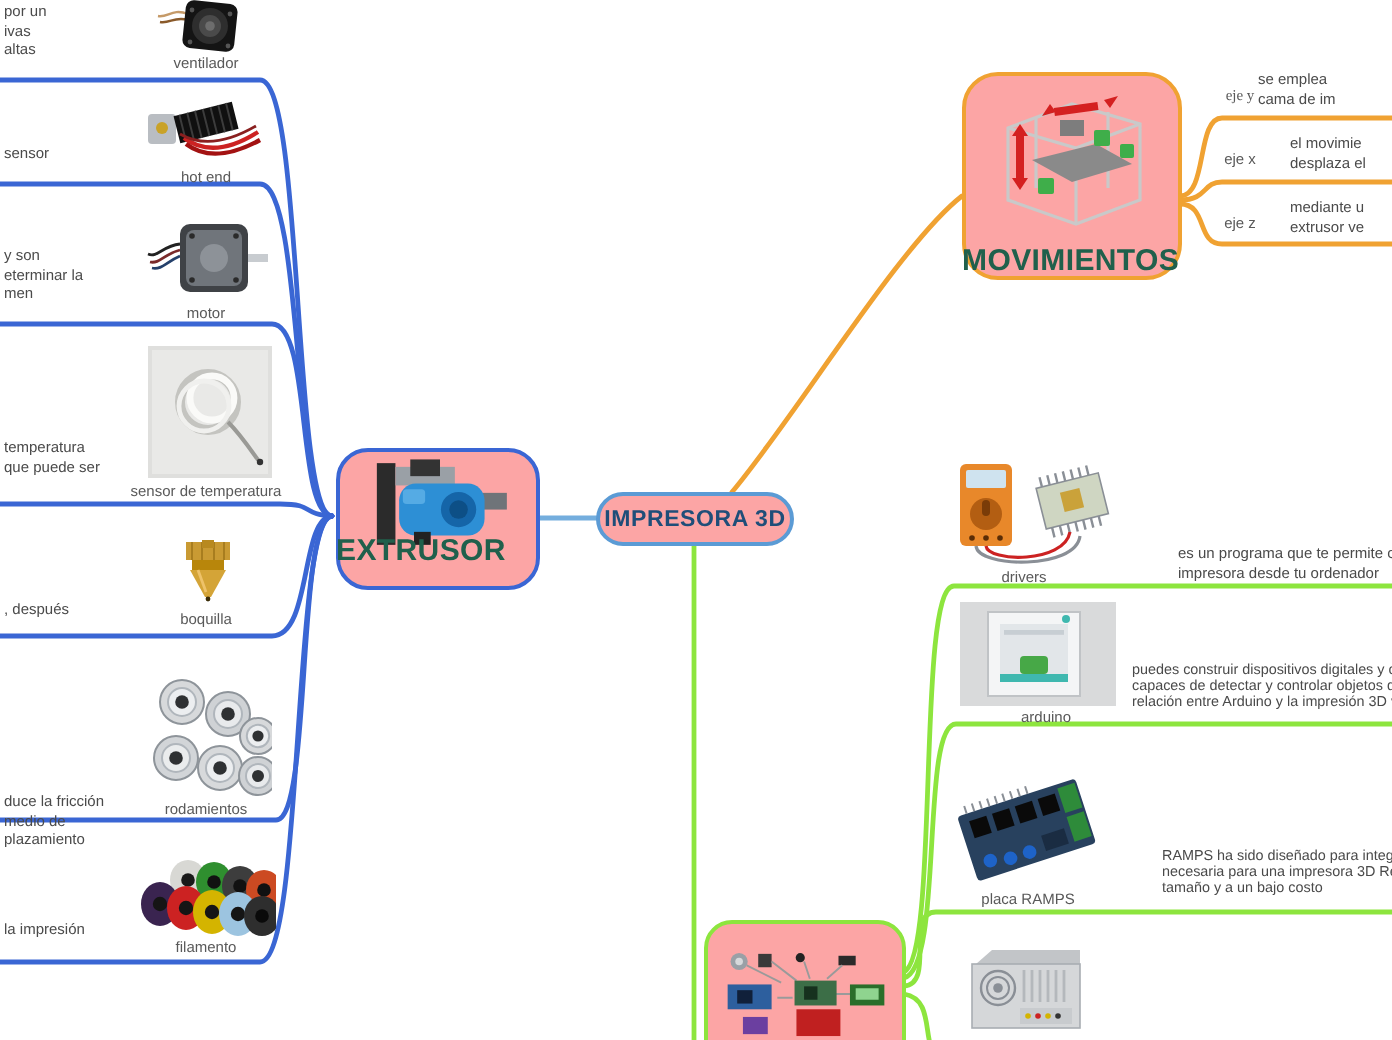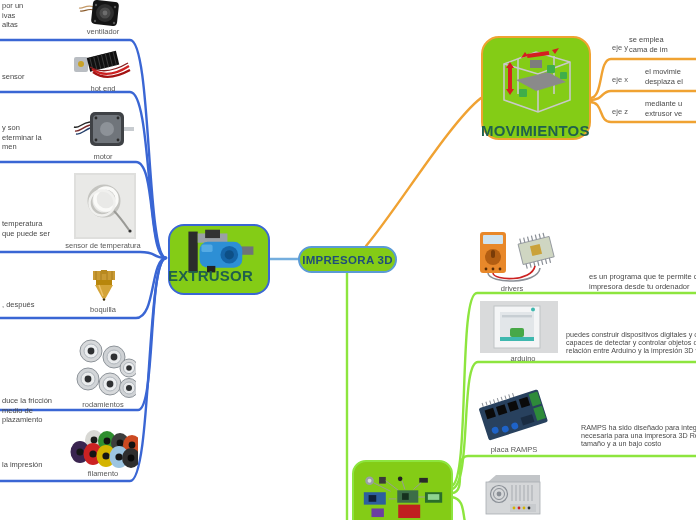--- a/index.html
+++ b/index.html
@@ -6,21 +6,21 @@
   body{
     width:696px;height:520px;overflow:hidden;position:relative;background:#ffffff;
     font-family:"Liberation Sans","DejaVu Sans",sans-serif;
   }
   .lines{position:absolute;left:0;top:0;}
   .photo{position:absolute;}
   .lbl{position:absolute;font-size:7.5px;color:#595959;text-align:center;white-space:nowrap;}
   .desc{position:absolute;font-size:7.5px;line-height:9.5px;color:#4a4a4a;white-space:nowrap;}
   .desc span{display:block;}
   .desc.small{font-size:7.2px;line-height:8px;}
-  .box{position:absolute;background:#84cc16;box-sizing:border-box;}
+  .box{position:absolute;background:#fca5a5;box-sizing:border-box;}
   .box.extrusor{left:168px;top:224px;width:102px;height:71px;border:2px solid #3a66d4;border-radius:16px;}
   .box.movimientos{left:481px;top:36px;width:110px;height:104px;border:2px solid #f0a232;border-radius:18px;}
   .box.electronica{left:352px;top:460px;width:101px;height:75px;border:2px solid #8de53e;border-radius:14px;}
   .box.title-pill{
     left:298px;top:246px;width:99px;height:27px;border:2px solid #5b9bd5;border-radius:14px;
     display:flex;align-items:center;justify-content:center;
   }
   .title-text{font-weight:bold;font-size:11.5px;color:#1f4e79;letter-spacing:.3px;}
   .branch-title{position:absolute;font-weight:bold;font-size:15px;color:#20604c;text-align:left;white-space:nowrap;letter-spacing:.2px;}
 </style>
@@ -257,21 +257,21 @@
       <path d="M58,8 l7,-2 -4,6 Z"></path>
   </g>
   <g fill="#3fae4a">
     <rect x="53" y="23" width="8" height="8" rx="1"></rect>
     <rect x="66" y="30" width="7" height="7" rx="1"></rect>
     <rect x="25" y="47" width="8" height="8" rx="1"></rect>
   </g>
 </svg>
 <span class="branch-title" style="left:481px;top:122px;width:110px;">MOVIMIENTOS</span>
 
-<span class="lbl" style="left:606px;top:43px;width:28px;">eje y</span>
+<span class="lbl" style="left:606px;top:43px;width:28px;font-family:Liberation Serif, serif;">eje y</span>
 <div class="desc" style="left:629px;top:35px;">
   <span>se emplea</span>
   <span>cama de im</span>
 </div>
 
 <span class="lbl" style="left:606px;top:75px;width:28px;">eje x</span>
 <div class="desc" style="left:645px;top:67px;">
   <span>el movimie</span>
   <span>desplaza el</span>
 </div>

